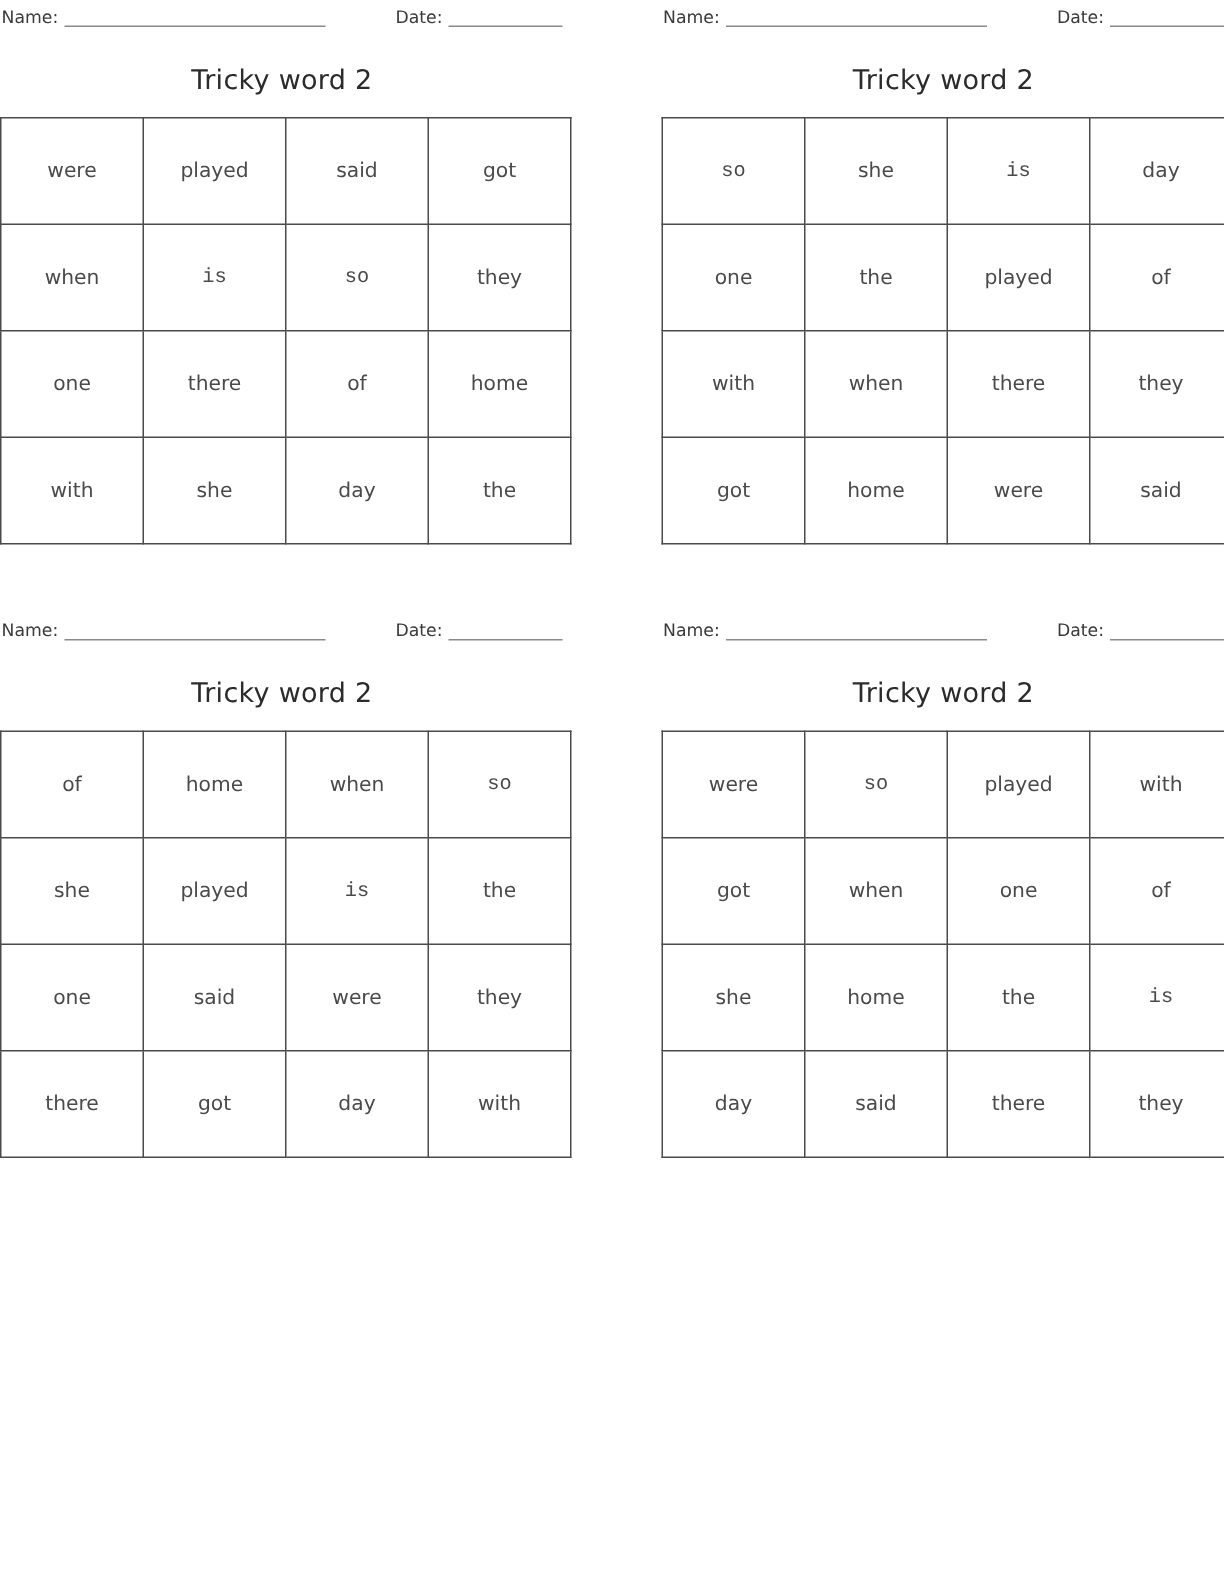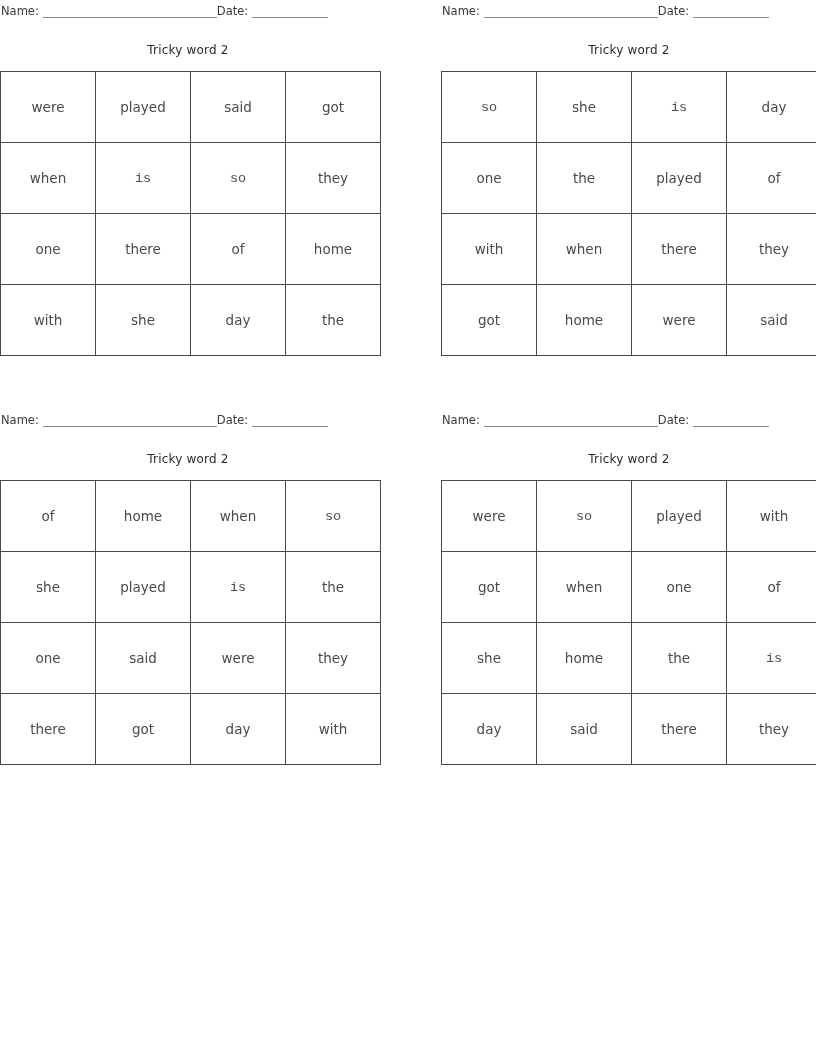--- a/index.html
+++ b/index.html
@@ -19,21 +19,21 @@
     position: absolute;
     width: 376px;
   }
   .sheet-0 { left: 0px;   top: 0px; }
   .sheet-1 { left: 441px; top: 0px; }
   .sheet-2 { left: 0px;   top: 409px; }
   .sheet-3 { left: 441px; top: 409px; }
 
   .meta-row {
     display: flex;
-    justify-content: flex-start;
+    justify-content: space-between;
     align-items: flex-end;
     font-size: 11.5px;
     color: #3a3a3a;
     height: 18px;
     padding: 0 1px;
     box-sizing: border-box;
   }
   .meta-item {
     display: flex;
     align-items: flex-end;
@@ -44,21 +44,21 @@
     display: inline-block;
     border-bottom: 1px solid #8a8a8a;
     height: 11px;
     margin-left: 4px;
   }
   .name-line { width: 174px; }
   .date-line { width: 76px; }
 
   .sheet-title {
     text-align: center;
-    font-size: 12px;
+    font-size: 18px;
     color: #2b2b2b;
     margin-top: 25px;
     margin-bottom: 14px;
     letter-spacing: 0.2px;
     font-weight: 400;
   }
 
   table.bingo {
     border-collapse: collapse;
     width: 376px;

